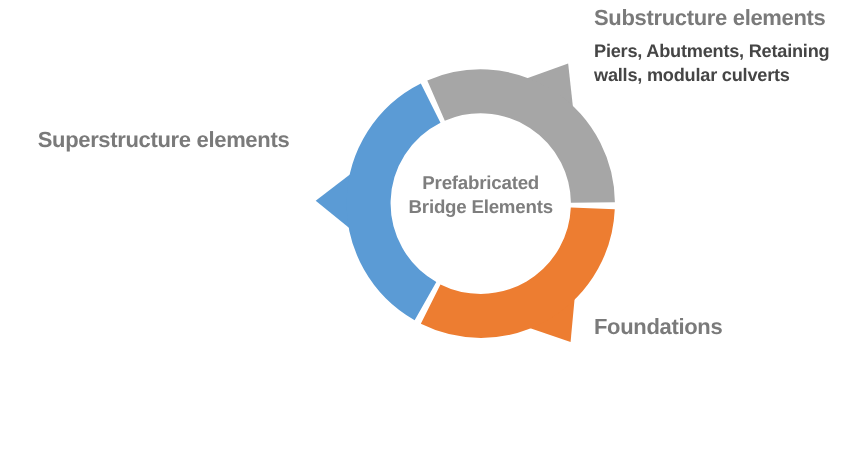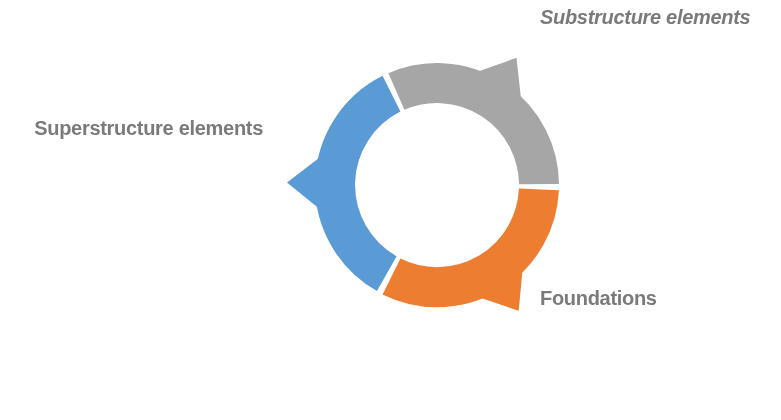--- a/index.html
+++ b/index.html
@@ -43,44 +43,48 @@
     margin-bottom: 6px;
   }
   .label-block .body {
     font-size: 16.5px;
     font-weight: 700;
     letter-spacing: -0.2px;
     line-height: 22px;
     color: #454545;
     white-space: pre;
   }
-  .block-substructure { left: 540px; top: 4px; text-align: left; font-style: italic; }
+  .block-substructure { left: 540px; top: 4px; text-align: left; }
   .block-superstructure { right: 518px; top: 115px; text-align: right; }
   .block-foundations { left: 540px; top: 285px; text-align: left; }
 </style>
 </head>
 <body>
 
 <div class="canvas">
 
   <svg class="ring-svg" viewBox="0 0 314 314">
 
     <polygon points="236.5,29.8 241.8,77.9 191.0,46.1" fill="#A6A6A6"></polygon>
     <path d="M 116.4 63.5 A 102 102 0 0 1 259.0 156.1" fill="none" stroke-width="40" stroke-linecap="butt" stroke="#A6A6A6"></path>
 
     <polygon points="238.7,282.8 192.8,267.2 243.2,234.6" fill="#ED7D31"></polygon>
     <path d="M 258.9 161.4 A 102 102 0 0 1 111.5 248.5" fill="none" stroke-width="40" stroke-linecap="butt" stroke="#ED7D31"></path>
 
     <polygon points="7.0,154.4 45.5,125.0 44.5,185.0" fill="#5B9BD5"></polygon>
     <path d="M 106.8 245.7 A 102 102 0 0 1 111.5 65.7" fill="none" stroke-width="40" stroke-linecap="butt" stroke="#5B9BD5"></path>
   </svg>
 
+  <div class="center-label">Prefabricated
+Bridge Elements</div>
 
   <div class="label-block block-substructure">
     <div class="heading">Substructure elements</div>
+    <div class="body">Piers, Abutments, Retaining
+walls, modular culverts</div>
   </div>
 
   <div class="label-block block-superstructure">
     <div class="heading">Superstructure elements</div>
   </div>
 
   <div class="label-block block-foundations">
     <div class="heading">Foundations</div>
   </div>
 

